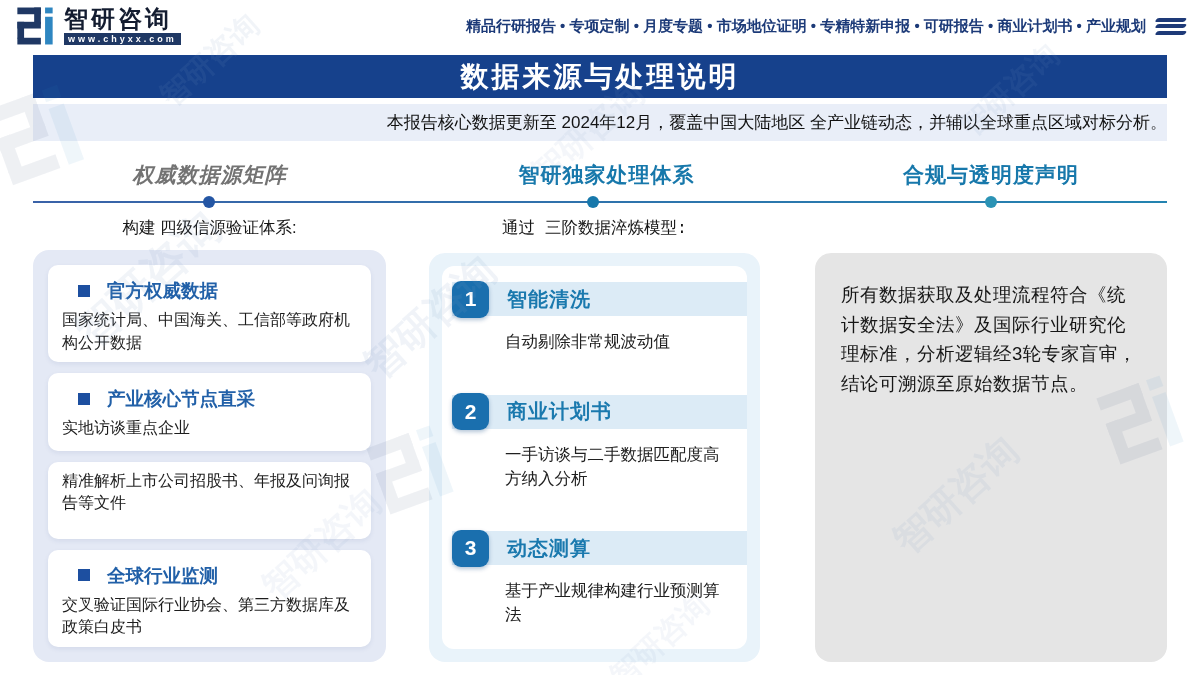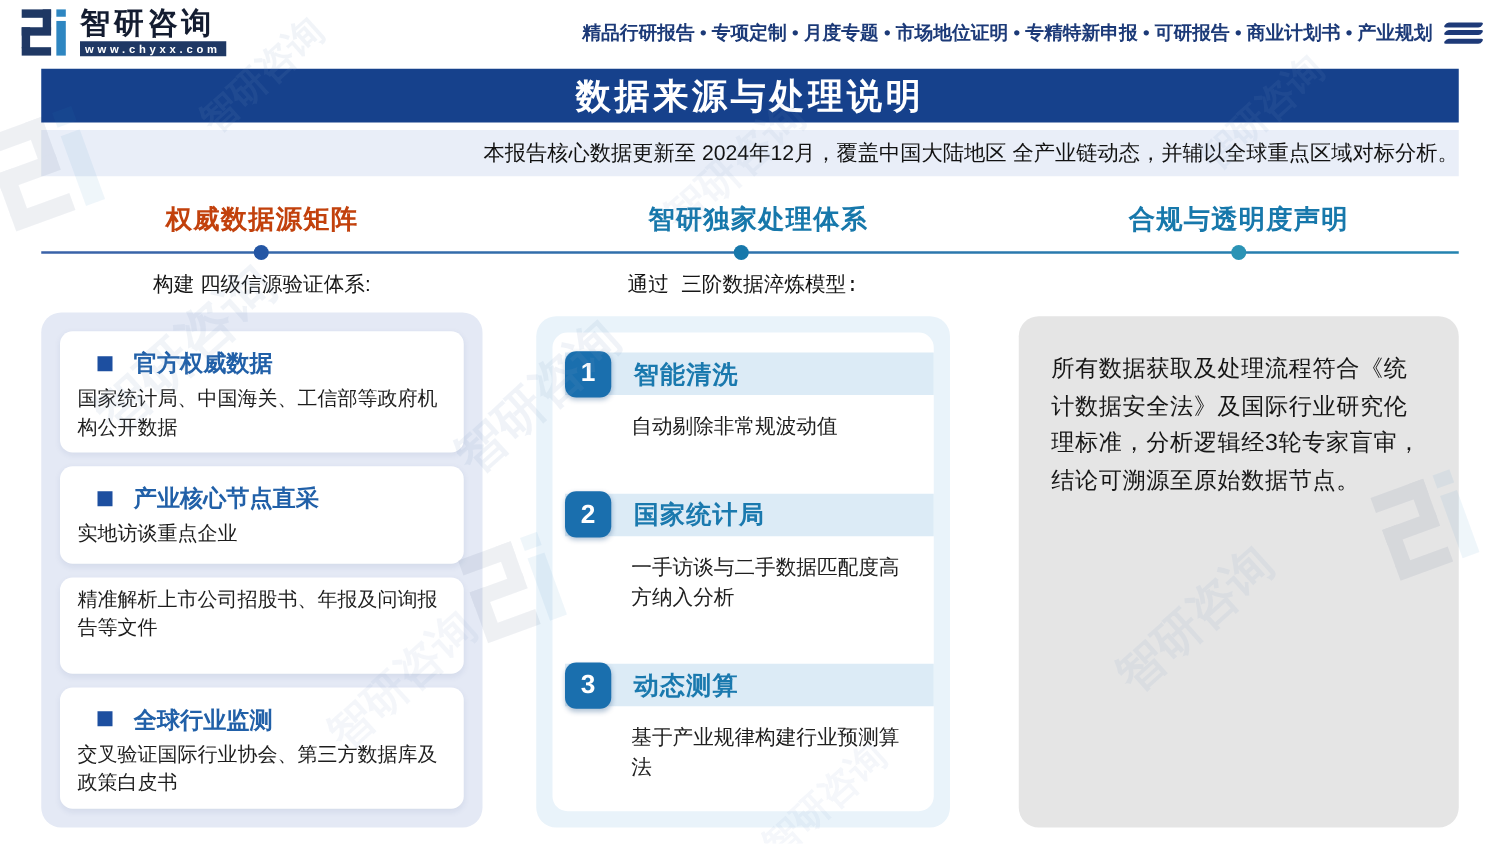--- a/index.html
+++ b/index.html
@@ -24,21 +24,21 @@
   .menu-icon i{display:block;height:3.5px;background:#1e3a78;border-radius:2px;transform:skewX(-32deg);}
 
   
   .title-bar{position:absolute;left:33px;top:55px;width:1134px;height:43px;background:#16418c;
     color:#fff;font-size:28px;font-weight:800;letter-spacing:3px;text-align:center;line-height:43px;z-index:2;}
   .subtitle-bar{position:absolute;left:33px;top:104px;width:1134px;height:37px;background:#e9eef8;
     color:#121212;font-size:17px;text-align:right;line-height:37px;z-index:2;}
 
   
   .col-head{position:absolute;top:161px;text-align:center;font-size:21px;font-weight:800;letter-spacing:1px;z-index:2;}
-  .col-head.h1{left:33px;width:353px;color:#c2410c;}
+  .col-head.h1{left:33px;width:353px;color:#737373;font-style:italic;}
   .col-head.h2{left:441px;width:331px;color:#1778ab;}
   .col-head.h3{left:815px;width:352px;color:#1778ab;}
   .divider{position:absolute;left:33px;top:201px;width:1134px;height:2px;
     background:linear-gradient(90deg,#3a62a8,#2383b0);z-index:2;}
   .divider .dot{position:absolute;top:-5px;width:12px;height:12px;border-radius:50%;}
   .divider .d1{left:170px;background:#2456a4;}
   .divider .d2{left:554px;background:#1778ab;}
   .divider .d3{left:952px;background:#2b93b5;}
   .col-cap{position:absolute;top:217px;text-align:center;font-size:16.5px;color:#161616;z-index:2;}
   .col-cap.c1{left:33px;width:353px;}
@@ -182,21 +182,21 @@
       <div class="step">
         <div class="step-head">
           <span class="step-badge">1</span>
           <span class="step-title">智能清洗</span>
         </div>
         <div class="step-desc">自动剔除非常规波动值</div>
       </div>
       <div class="step">
         <div class="step-head">
           <span class="step-badge">2</span>
-          <span class="step-title">国家统计局</span>
+          <span class="step-title">商业计划书</span>
         </div>
         <div class="step-desc">一手访谈与二手数据匹配度高方纳入分析</div>
       </div>
       <div class="step">
         <div class="step-head">
           <span class="step-badge">3</span>
           <span class="step-title">动态测算</span>
         </div>
         <div class="step-desc">基于产业规律构建行业预测算法</div>
       </div>

